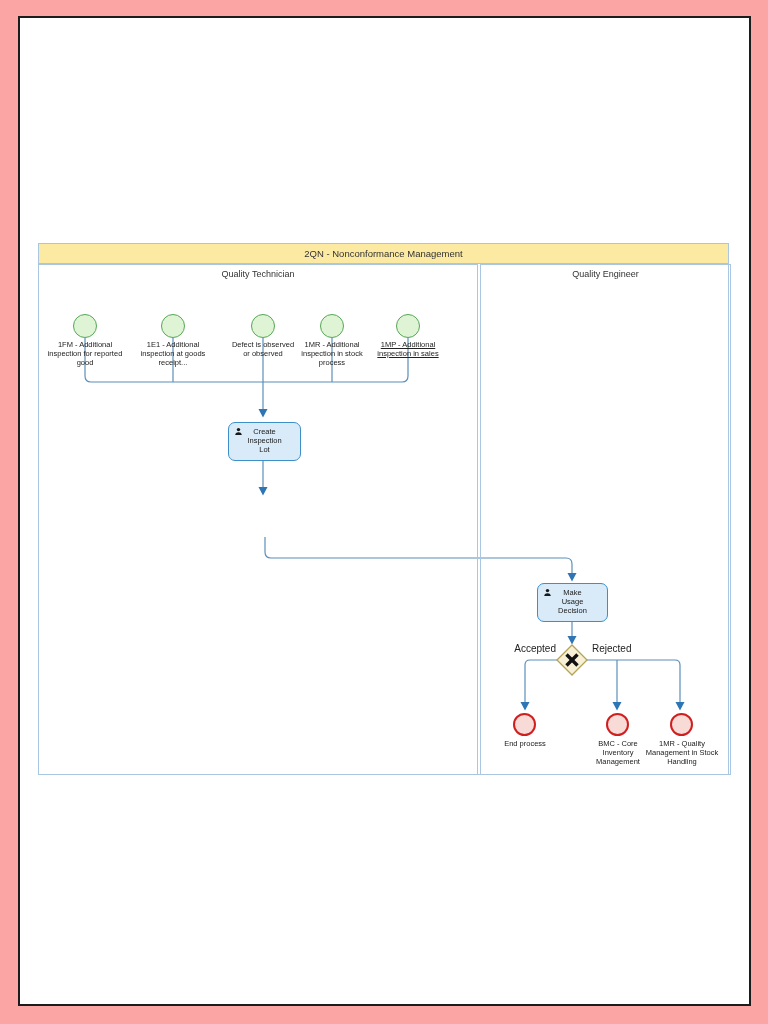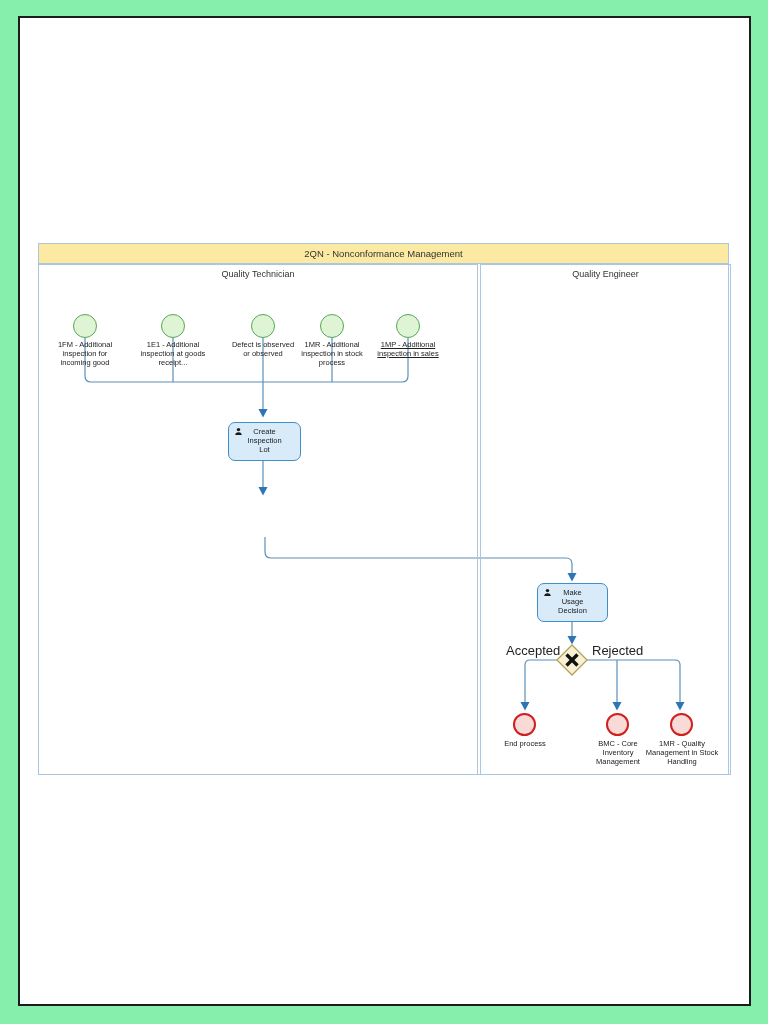--- a/index.html
+++ b/index.html
@@ -1,38 +1,38 @@
 <!DOCTYPE html>
 <html><head>
 <meta charset="utf-8">
 <style>
   * { margin: 0; padding: 0; box-sizing: border-box; }
   html, body { width: 768px; height: 1024px; background: #ffffff; font-family: "Liberation Sans", sans-serif; }
-  .page { position: relative; width: 768px; height: 1024px; background: #86efac; overflow: hidden; }
+  .page { position: relative; width: 768px; height: 1024px; background: #fca5a5; overflow: hidden; }
 
   .page-border { position: absolute; left: 18px; top: 16px; width: 733px; height: 990px; border: 2px solid #1c1c1c; background: #ffffff; }
 
   .pool { position: absolute; left: 38px; top: 243px; width: 691px; height: 532px; border: 1px solid #a9c6e2; }
   .pool-title { position: absolute; left: 0; top: 0; width: 100%; height: 20px; background: #fce9a2; border-bottom: 1px solid #a9c6e2; text-align: center; line-height: 19px; font-size: 9.5px; color: #333333; }
   .lane { position: absolute; top: 20px; height: 511px; border: 1px solid #a9c6e2; background: transparent; }
   .lane-1 { left: -1px; width: 440px; }
   .lane-2 { left: 441px; width: 251px; }
   .lane-name { position: absolute; top: 4px; left: 0; width: 100%; text-align: center; font-size: 9px; color: #333333; }
 
   svg.connectors { position: absolute; left: 0; top: 0; width: 768px; height: 1024px; pointer-events: none; }
 
   .start-event { position: absolute; width: 24px; height: 24px; border-radius: 50%; background: #def4d5; border: 1.5px solid #57a757; }
   .end-event { position: absolute; width: 23px; height: 23px; border-radius: 50%; background: #f8dad6; border: 2.5px solid #cf1f1f; }
 
   .node-label { position: absolute; font-size: 7.5px; line-height: 1.18; color: #222222; text-align: center; }
 
   .task { position: absolute; background: #d9ebf8; border: 1.2px solid #3d8ec9; border-radius: 7px; display: flex; align-items: center; justify-content: center; text-align: center; font-size: 7.5px; line-height: 1.18; color: #1a1a1a; padding: 2px 14px; }
   .task .user-ico { position: absolute; left: 5px; top: 4px; width: 9px; height: 9px; }
 
-  .gw-label { position: absolute; font-size: 13px; color: #222222; }
+  .gw-label { position: absolute; font-size: 10px; color: #222222; }
   .gw-label.left { text-align: right; }
   .gw-label.right { text-align: left; }
 </style>
 </head>
 <body>
 
 <div class="page">
   <div class="page-border"></div>
 
   <svg class="connectors" viewBox="0 0 768 1024" xmlns="http://www.w3.org/2000/svg">
@@ -82,21 +82,21 @@
       <div class="lane-name">Quality Technician</div>
     </div>
   </div>
 
   <div class="start-event" style="left:73px; top:314px;"></div>
   <div class="start-event" style="left:161px; top:314px;"></div>
   <div class="start-event" style="left:251px; top:314px;"></div>
   <div class="start-event" style="left:320px; top:314px;"></div>
   <div class="start-event" style="left:396px; top:314px;"></div>
 
-  <div class="node-label" style="left:47px;  top:341px; width:76px;">1FM - Additional inspection for incoming good</div>
+  <div class="node-label" style="left:47px;  top:341px; width:76px;">1FM - Additional inspection for reported good</div>
   <div class="node-label" style="left:131px; top:341px; width:84px;">1E1 - Additional inspection at goods receipt...</div>
   <div class="node-label" style="left:231px; top:341px; width:64px;">Defect is observed or observed</div>
   <div class="node-label" style="left:290px; top:341px; width:84px;">1MR - Additional inspection in stock process</div>
   <div class="node-label" style="left:372px; top:341px; width:72px;text-decoration:underline;">1MP - Additional inspection in sales</div>
 
   <div class="task" style="left:228px; top:422px; width:73px; height:39px;">
     <svg class="user-ico" viewBox="0 0 10 10">
         <circle cx="5" cy="2.9" r="1.9" fill="#1a1a1a"></circle>
         <path d="M1.4,9 Q1.4,5.7 5,5.7 Q8.6,5.7 8.6,9 Z" fill="#1a1a1a"></path>
       </svg>

